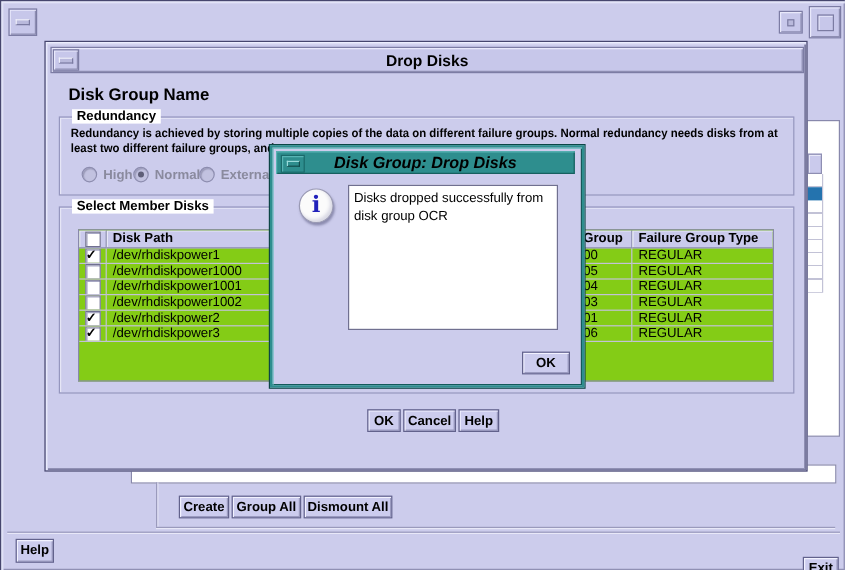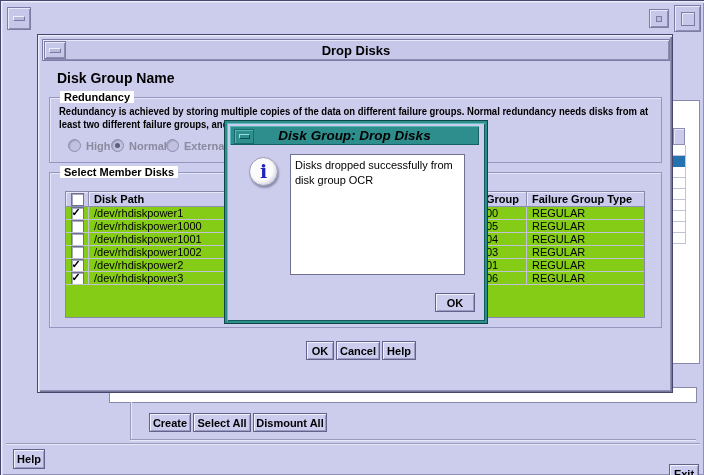--- a/index.html
+++ b/index.html
@@ -128,21 +128,21 @@
     <div class="minihdr"></div>
     <div class="minirows"></div>
     <div class="minisel"></div>
   </div>
 
   <div class="abs" style="left:108px;top:386px;width:586px;height:14px;background:#fff;border:1px solid #8888ac;"></div>
   <div class="abs vline" style="left:129px;top:401px;width:1px;height:37px;"></div>
   <div class="abs hline" style="left:129px;top:438px;width:566px;height:1px;"></div>
 
   <div class="abs btn" style="left:148px;top:412px;width:40px;height:17px;">Create</div>
-  <div class="abs btn" style="left:192px;top:412px;width:56px;height:17px;">Select All</div>
+  <div class="abs btn" style="left:192px;top:412px;width:56px;height:17px;">Group All</div>
   <div class="abs btn" style="left:252px;top:412px;width:72px;height:17px;">Dismount All</div>
 
   <div class="abs hline" style="left:5px;top:442px;width:694px;height:1px;"></div>
   <div class="abs btn" style="left:12px;top:448px;width:30px;height:18px;">Help</div>
   <div class="abs btn" style="left:668px;top:463px;width:28px;height:18px;">Exit</div>
 
   <div class="abs frame" style="left:36px;top:33px;width:634px;height:357px;">
 
     <div class="abs titlebar" style="left:4px;top:4px;width:626px;height:20px;">
       <span class="titletext">Drop Disks</span>

